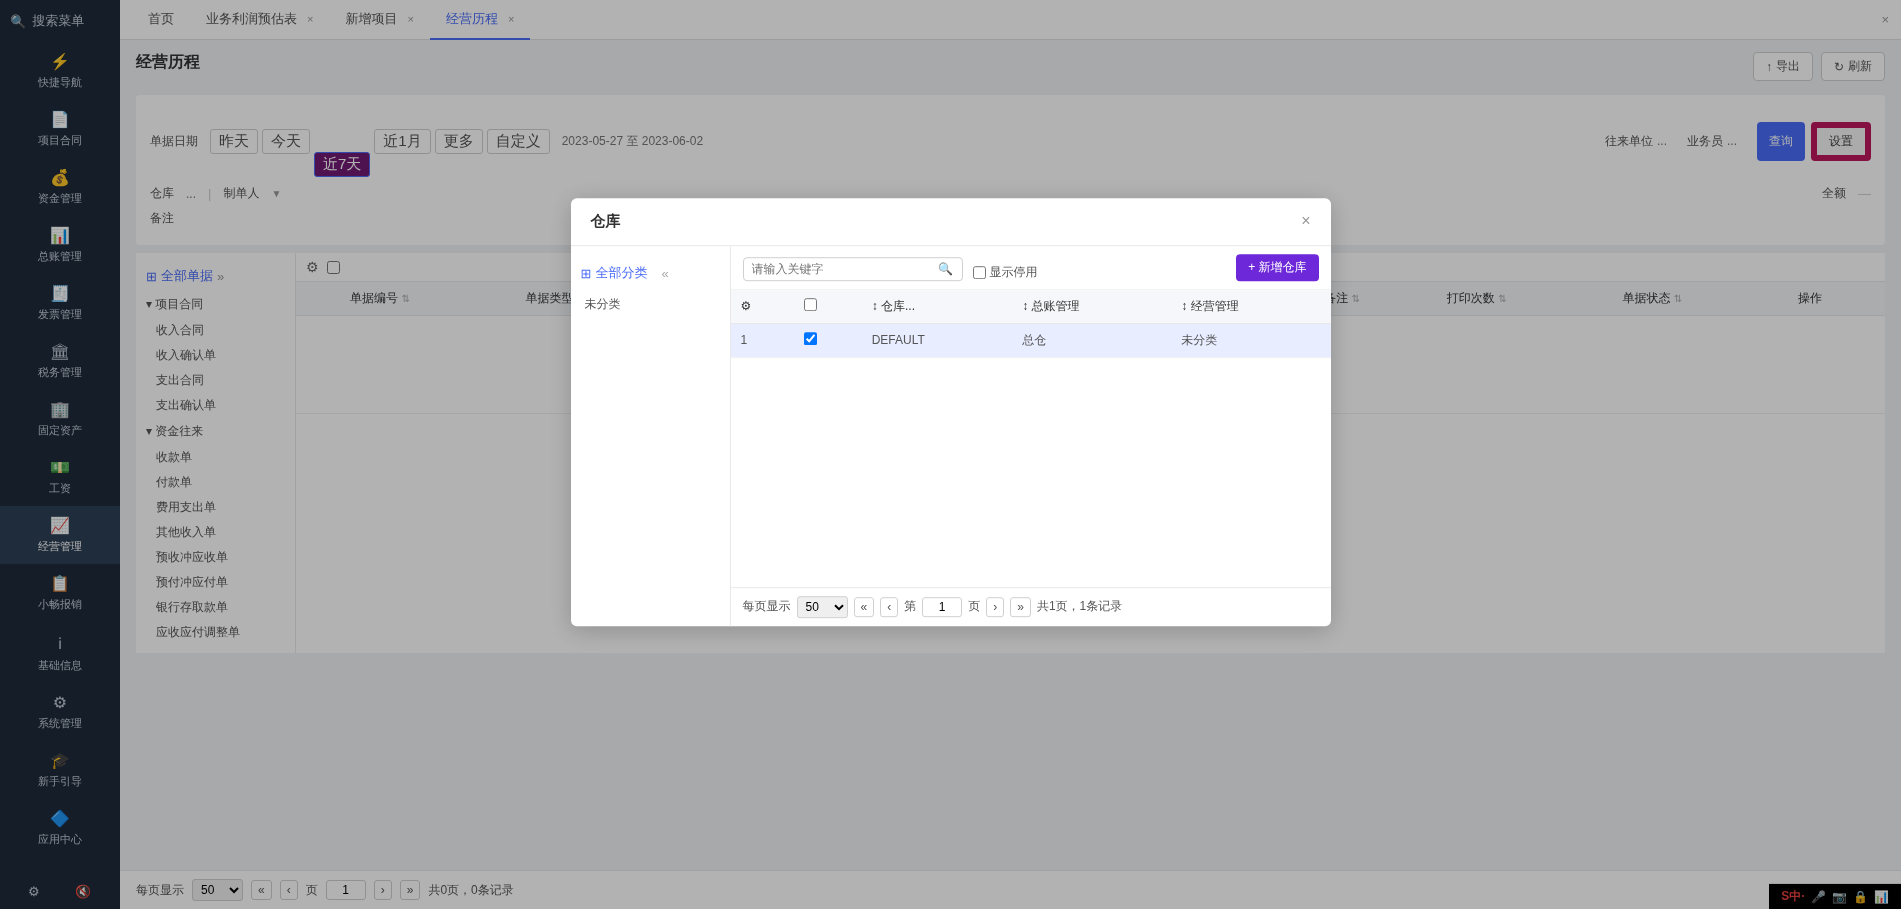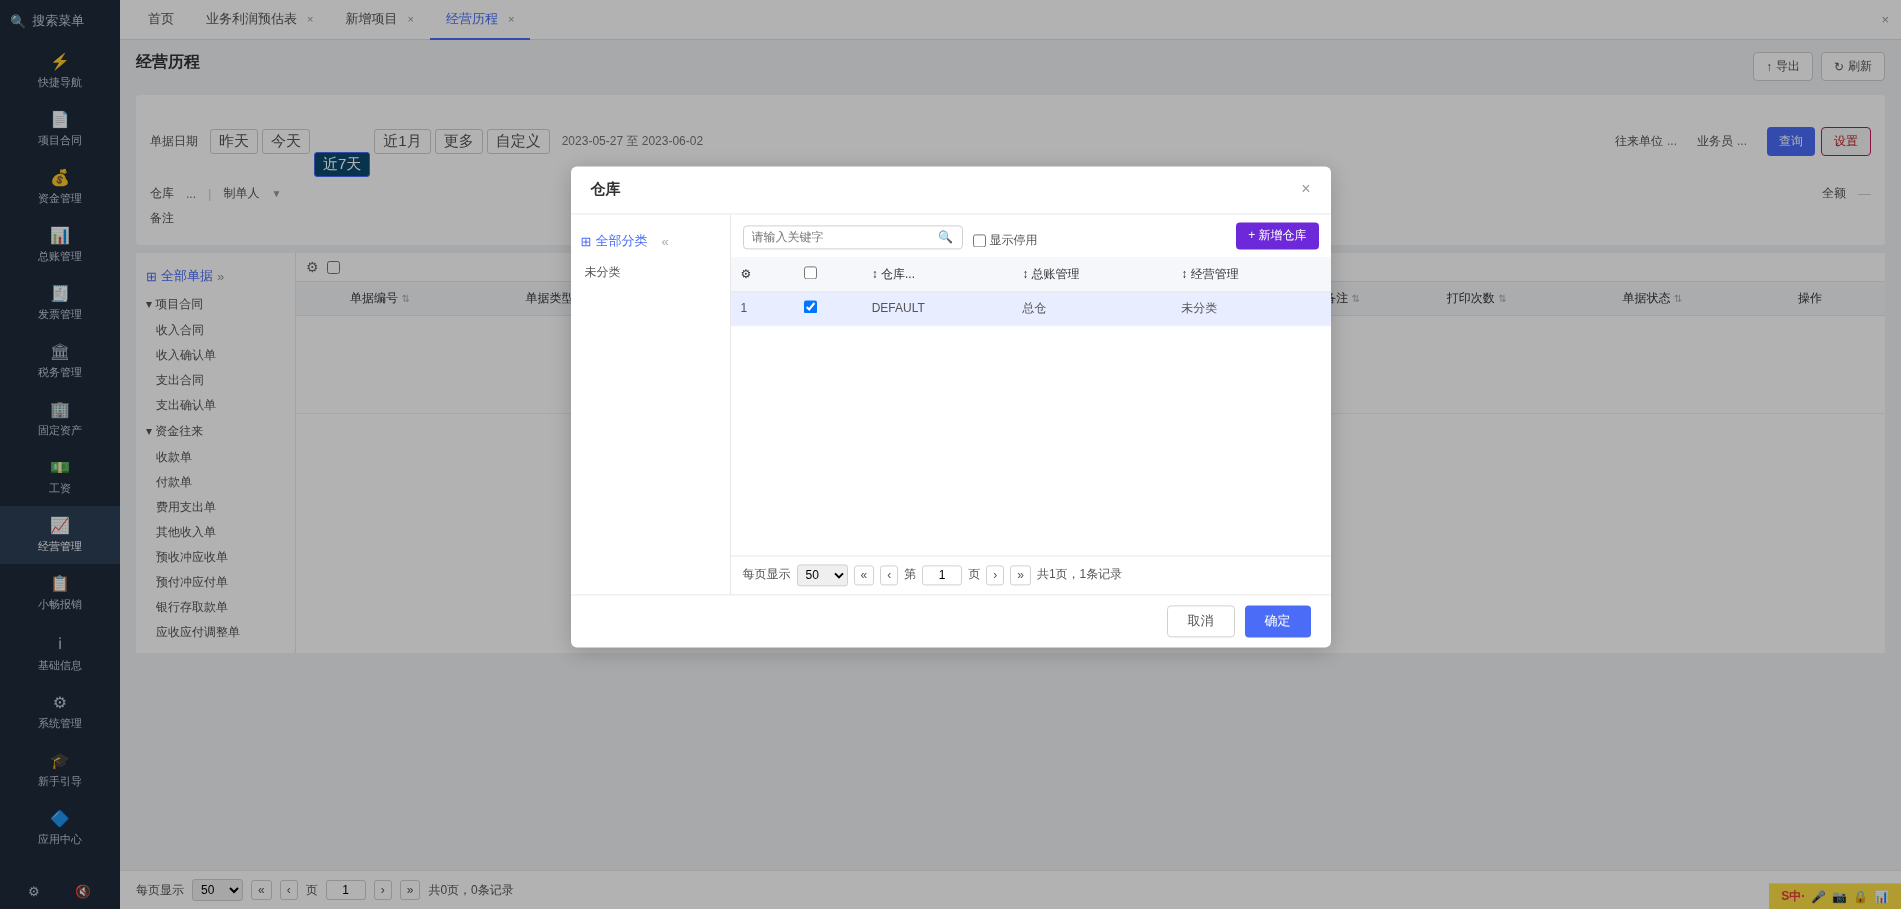--- a/index.html
+++ b/index.html
@@ -41,28 +41,28 @@
       flex: 1; padding: 12px 16px; overflow: auto; position: relative;
     }
     .page-title {
       font-size: 16px; font-weight: 600; color: #333; margin-bottom: 12px;
     }
     .page-actions {
       position: absolute; right: 16px; top: 12px; display: flex; gap: 8px;
     }
     .btn-outline { padding: 5px 12px; border: 1px solid #d0d0d0; background: #fff; border-radius: 4px; cursor: pointer; font-size: 12px; color: #555; display: flex; align-items: center; gap: 4px; }
     .btn-primary { padding: 5px 12px; background: #4a6cf7; border: none; border-radius: 4px; cursor: pointer; font-size: 12px; color: #fff; display: flex; align-items: center; gap: 4px; }
-    .btn-secondary { padding: 5px 12px; background: #f5f5f5; border: 1px solid #be185d; border-radius: 4px; cursor: pointer; font-size: 12px; color: #b91c1c; }
+    .btn-secondary { padding: 5px 12px; background: #f5f5f5; border: 6px solid #be185d; border-radius: 4px; cursor: pointer; font-size: 12px; color: #404040; }
 
     
     .filter-row { display: flex; align-items: center; gap: 12px; margin-bottom: 8px; flex-wrap: wrap; }
     .filter-label { font-size: 12px; color: #555; white-space: nowrap; }
     .filter-date-btns { display: flex; gap: 4px; align-items: center; }
     .date-btn { padding: 2px 8px; border: 1px solid #d0d0d0; border-radius: 3px; cursor: pointer; font-size: 15px; background: #fff; color: #555; }
-    .date-btn.active { background: #0c4a6e; color: #fff; border-color: #4a6cf7; margin-top: 47px; }
+    .date-btn.active { background: #701a75; color: #fff; border-color: #4a6cf7; margin-top: 47px; }
     .date-range { font-size: 12px; color: #777; }
     .filter-select { display: flex; align-items: center; gap: 4px; }
     .ellipsis-btn { color: #777; cursor: pointer; font-size: 12px; }
     .dropdown-arrow { color: #999; font-size: 10px; cursor: pointer; }
 
     
     .sub-filter-row { display: flex; align-items: center; gap: 12px; margin-bottom: 8px; }
     .divider-line { color: #ccc; }
     .left-panel { width: 160px; border-right: 1px solid #e8e8e8; background: #fff; padding: 8px 0; }
     .left-panel-header { display: flex; align-items: center; gap: 4px; padding: 6px 10px; font-size: 13px; color: #4a6cf7; font-weight: 500; }
@@ -426,25 +426,21 @@
           <span>第</span>
           <input class="page-input" type="text" value="1" style="">
           <span>页</span>
           <button class="page-nav-btn">›</button>
           <button class="page-nav-btn">»</button>
           <span>共1页，1条记录</span>
         </div>
       </div>
     </div>
   </div>
-  <div class="modal-footer">
-    <button class="cancel-btn">取消</button>
-    <button class="confirm-btn">确定</button>
-  </div>
 </div>
 
-<div class="status-bar" style="position:fixed; bottom:0; right:0; background:#fde047; border-top:1px solid #e8e8e8; padding:4px 12px; font-size:12px; color:#666; display:flex; align-items:center; gap:6px; z-index:50;">
+<div class="status-bar" style="position:fixed; bottom:0; right:0; background:#000000; border-top:1px solid #e8e8e8; padding:4px 12px; font-size:12px; color:#666; display:flex; align-items:center; gap:6px; z-index:50;">
   <span style="color:#e53e3e; font-weight:bold;">S中·</span>
   <span>🎤</span>
   <span>📷</span>
   <span>🔒</span>
   <span>📊</span>
 </div>
 
 </body></html>

